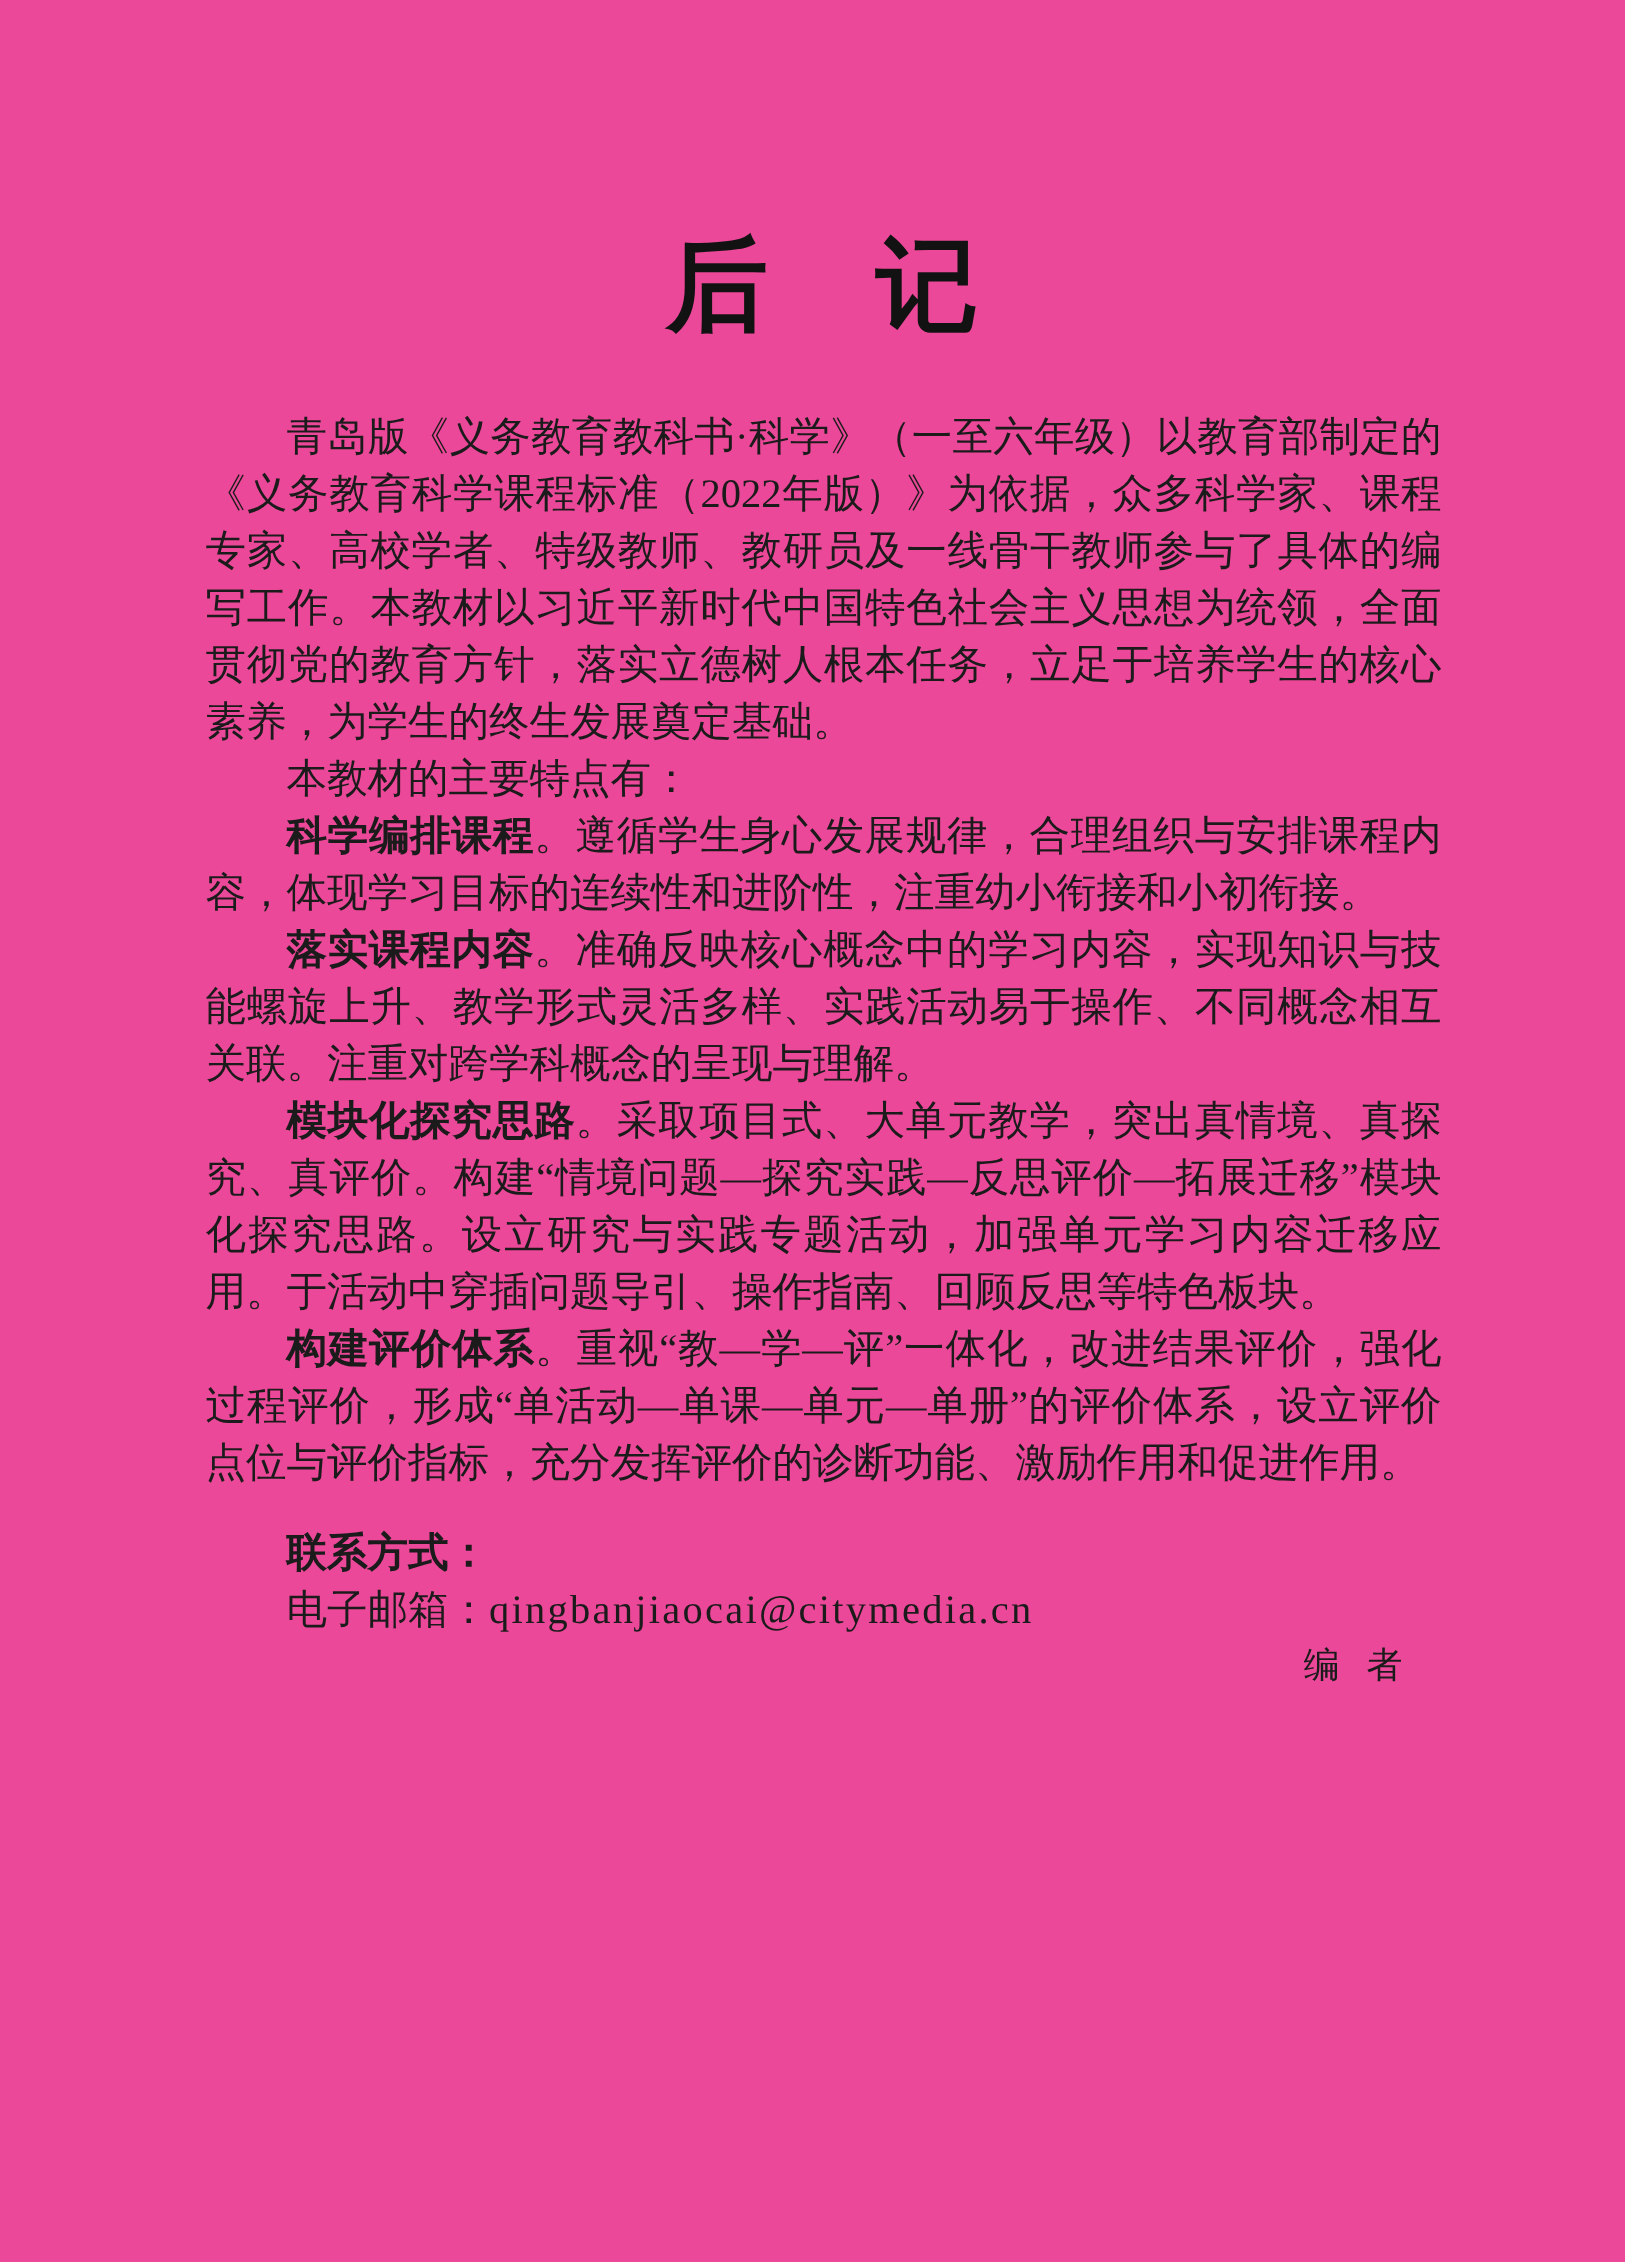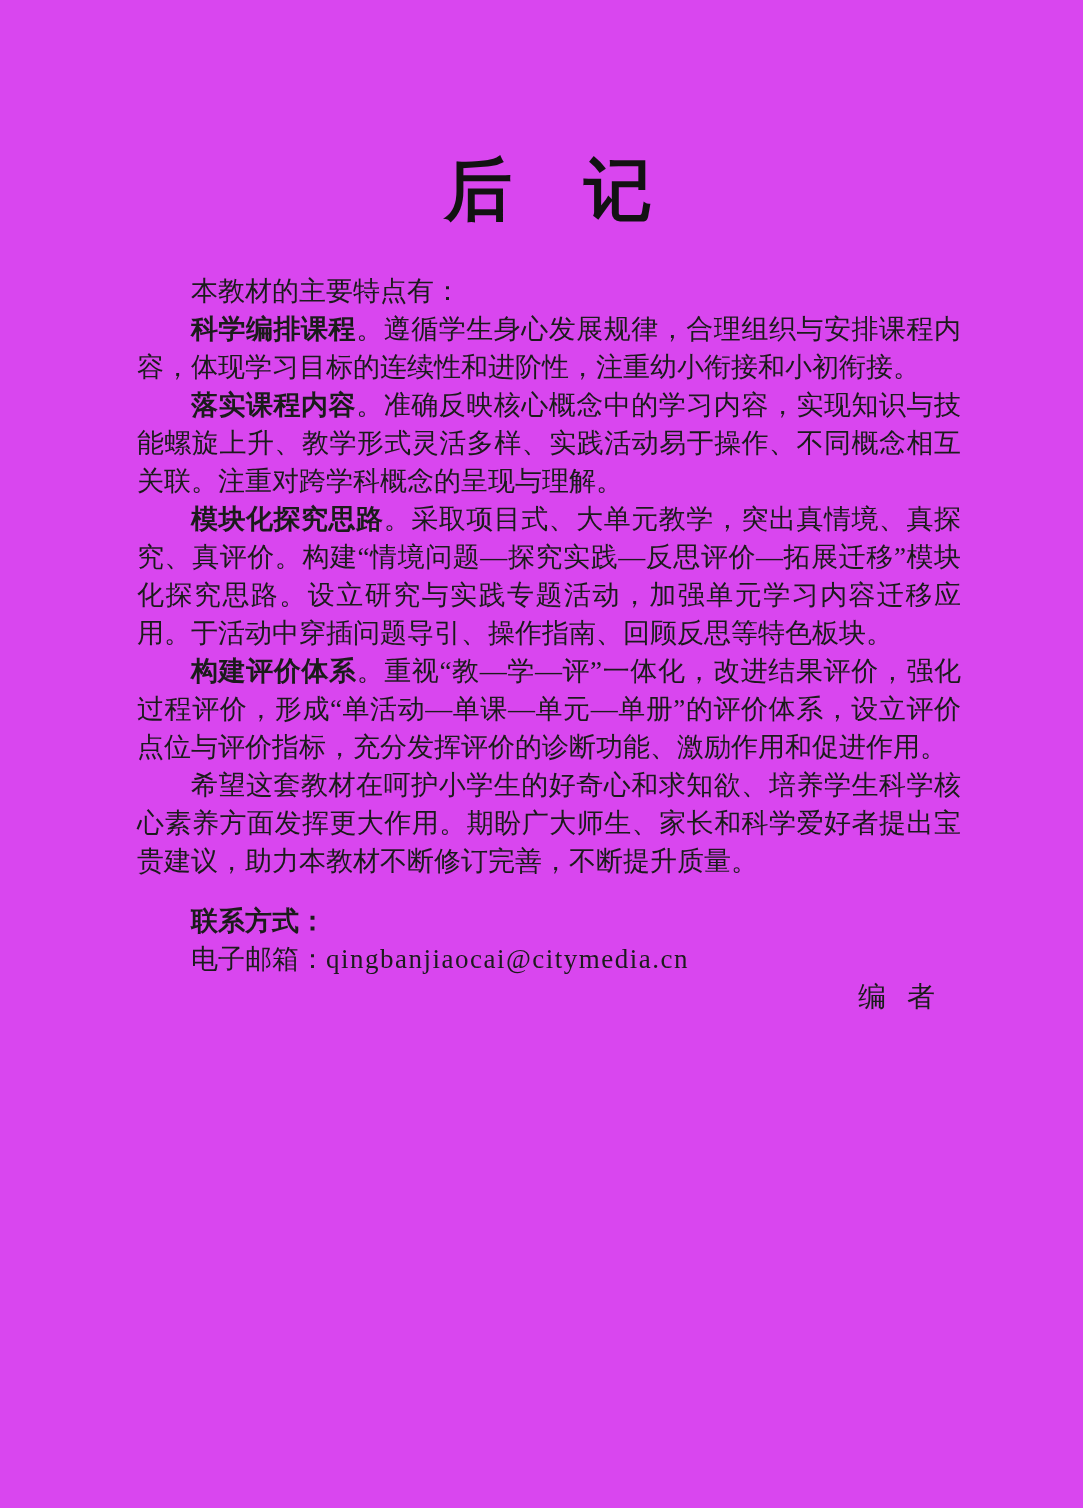--- a/index.html
+++ b/index.html
@@ -4,21 +4,21 @@
 <style>
   html, body {
     margin: 0;
     padding: 0;
     background: #ffffff;
   }
   .page {
     position: relative;
     width: 1083px;
     height: 1508px;
-    background: #d946ef;
+    background: #ec4899;
     color: #1b1b1b;
     font-family: "Liberation Serif", serif;
     overflow: hidden;
   }
   .content {
     position: absolute;
     left: 137px;
     top: 0;
     width: 824px;
   }
@@ -53,49 +53,49 @@
     text-indent: 2em;
   }
   .contact-heading {
     font-weight: 700;
   }
   .email-address {
     letter-spacing: 1.5px;
   }
   .signature {
     margin: 0;
-    font-size: 28px;
+    font-size: 24px;
     line-height: 38px;
     text-align: right;
     padding-right: 26px;
     word-spacing: 0.5em;
   }
 </style>
 </head>
 <body>
 
 <div class="page">
   <div class="content">
 
     <h1 class="doc-title">后　记</h1>
 
     <div class="body-text">
+      <p><span class="lead"></span><span>青岛版《义务教育教科书·科学》（一至六年级）以教育部制定的《义务教育科学课程标准（2022年版）》为依据，众多科学家、课程专家、高校学者、特级教师、教研员及一线骨干教师参与了具体的编写工作。本教材以习近平新时代中国特色社会主义思想为统领，全面贯彻党的教育方针，落实立德树人根本任务，立足于培养学生的核心素养，为学生的终生发展奠定基础。</span></p>
 
       <p><span class="lead"></span><span>本教材的主要特点有：</span></p>
 
 
       <p><span class="lead">科学编排课程</span><span>。遵循学生身心发展规律，合理组织与安排课程内容，体现学习目标的连续性和进阶性，注重幼小衔接和小初衔接。</span></p>
 
       <p><span class="lead">落实课程内容</span><span>。准确反映核心概念中的学习内容，实现知识与技能螺旋上升、教学形式灵活多样、实践活动易于操作、不同概念相互关联。注重对跨学科概念的呈现与理解。</span></p>
 
       <p><span class="lead">模块化探究思路</span><span>。采取项目式、大单元教学，突出真情境、真探究、真评价。构建“情境问题—探究实践—反思评价—拓展迁移”模块化探究思路。设立研究与实践专题活动，加强单元学习内容迁移应用。于活动中穿插问题导引、操作指南、回顾反思等特色板块。</span></p>
 
       <p><span class="lead">构建评价体系</span><span>。重视“教—学—评”一体化，改进结果评价，强化过程评价，形成“单活动—单课—单元—单册”的评价体系，设立评价点位与评价指标，充分发挥评价的诊断功能、激励作用和促进作用。</span></p>
 
-      <p><span class="lead"></span><span>希望这套教材在呵护小学生的好奇心和求知欲、培养学生科学核心素养方面发挥更大作用。期盼广大师生、家长和科学爱好者提出宝贵建议，助力本教材不断修订完善，不断提升质量。</span></p>
     </div>
 
     <div class="contact">
       <p class="contact-heading">联系方式：</p>
       <p><span>电子邮箱：</span><span class="email-address">qingbanjiaocai@citymedia.cn</span></p>
     </div>
 
     <p class="signature">编 者</p>
 
   </div>

